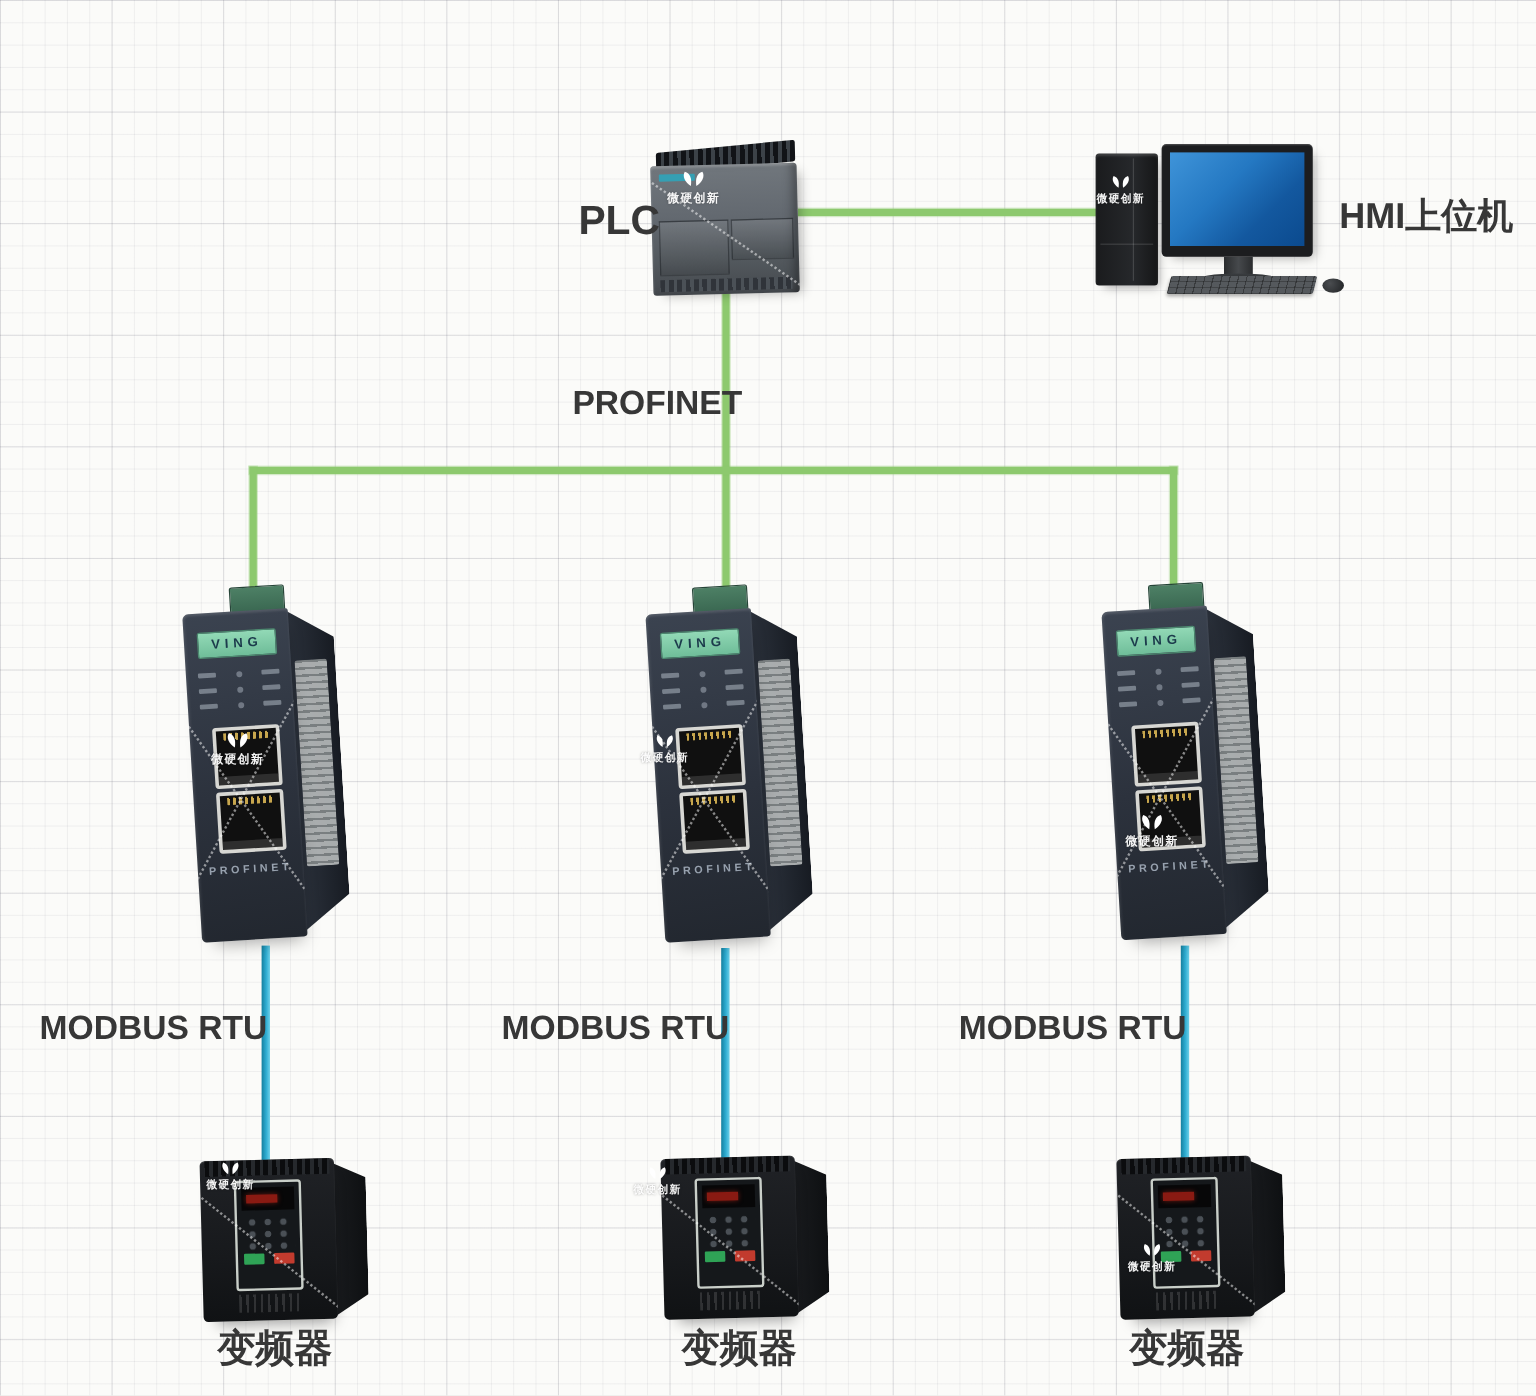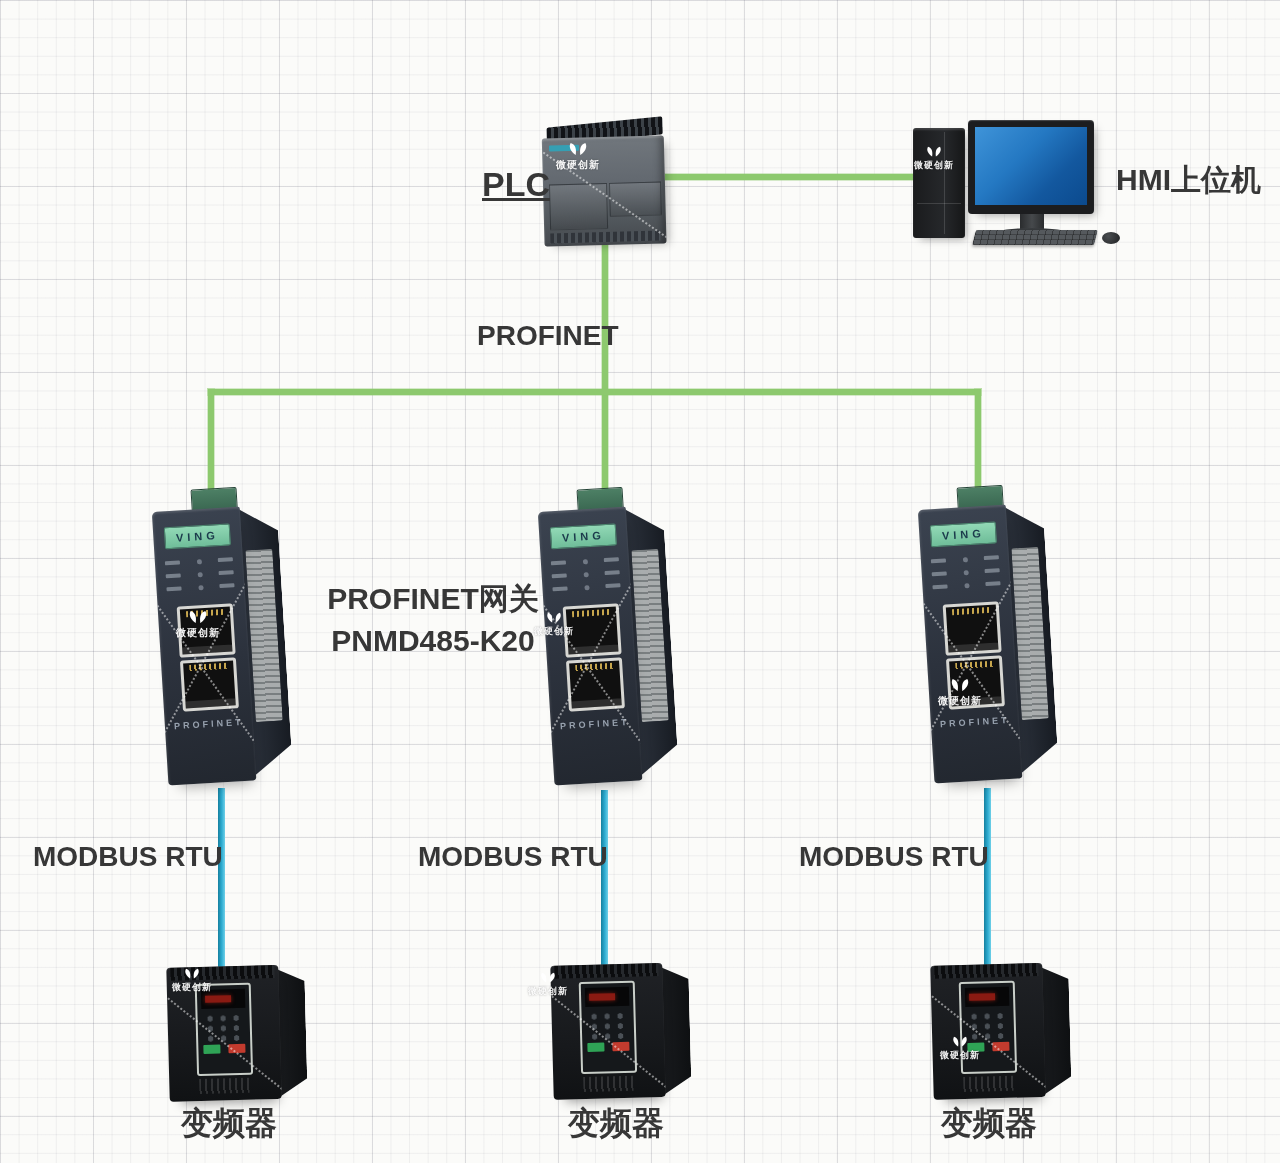--- a/index.html
+++ b/index.html
@@ -298,26 +298,25 @@
         <div class="inv-btns">
           <span class="inv-run"></span>
           <span class="inv-stop"></span>
         </div>
       </div>
       <div class="inv-vent"></div>
       <div class="diag" style="left:-10px;top:20px;width:200px;transform:rotate(40deg);"></div>
     </div>
   </div>
 
-  <div class="lbl lbl-plc" style="left:482px;top:165px;text-decoration:underline;">PLC</div>
+  <div class="lbl lbl-plc" style="left:482px;top:165px;">PLC</div>
   <div class="lbl lbl-hmi" style="left:1116px;top:160px;">HMI上位机</div>
   <div class="lbl lbl-bus" style="left:477px;top:320px;">PROFINET</div>
   <div class="lbl lbl-gwname" style="left:318px;top:578px;">
-    <span>PROFINET网关</span><br>
-    <span>PNMD485-K20</span>
+    <br>
   </div>
   <div class="lbl lbl-bus" style="left:33px;top:841px;">MODBUS RTU</div>
   <div class="lbl lbl-bus" style="left:418px;top:841px;">MODBUS RTU</div>
   <div class="lbl lbl-bus" style="left:799px;top:841px;">MODBUS RTU</div>
   <div class="lbl lbl-inv" style="left:181px;top:1102px;">变频器</div>
   <div class="lbl lbl-inv" style="left:568px;top:1102px;">变频器</div>
   <div class="lbl lbl-inv" style="left:941px;top:1102px;">变频器</div>
 
   <div class="wm" style="left:556px;top:142px;">
     <svg viewBox="0 0 24 16">

